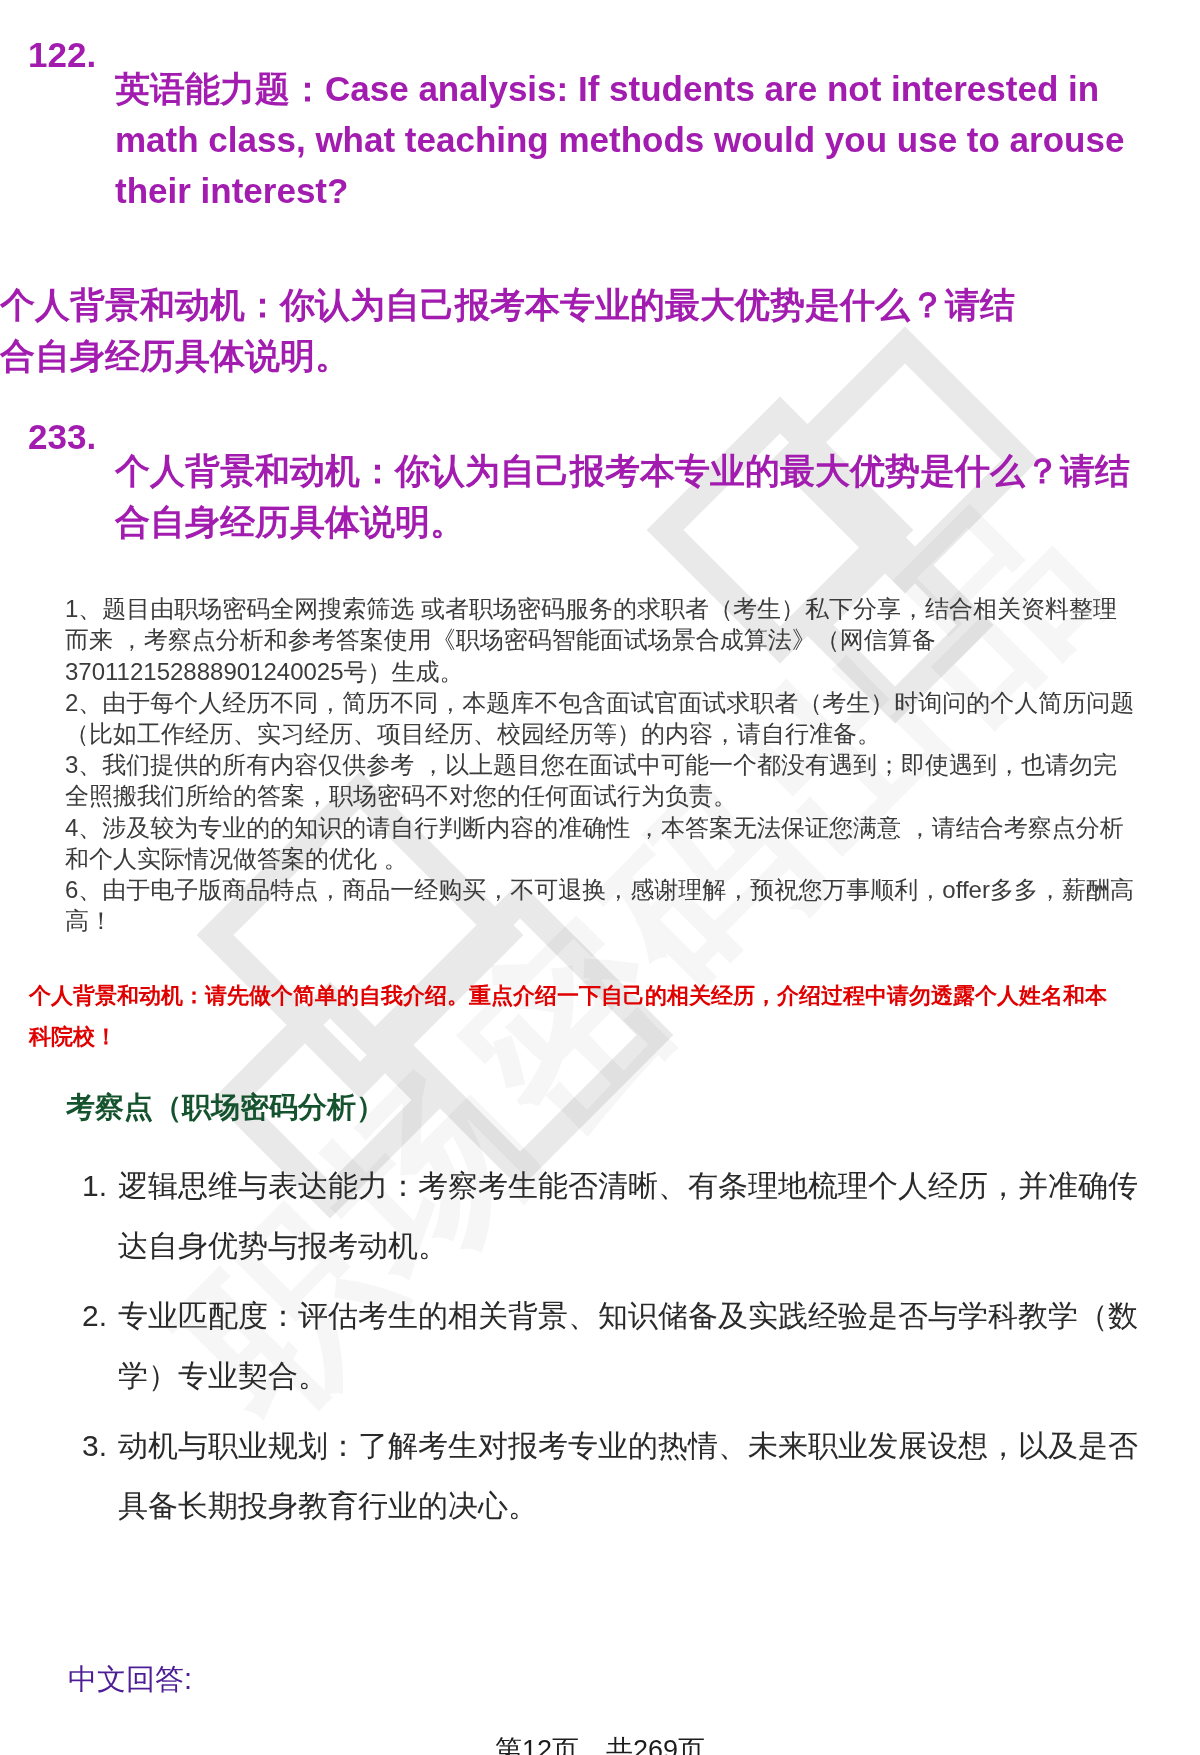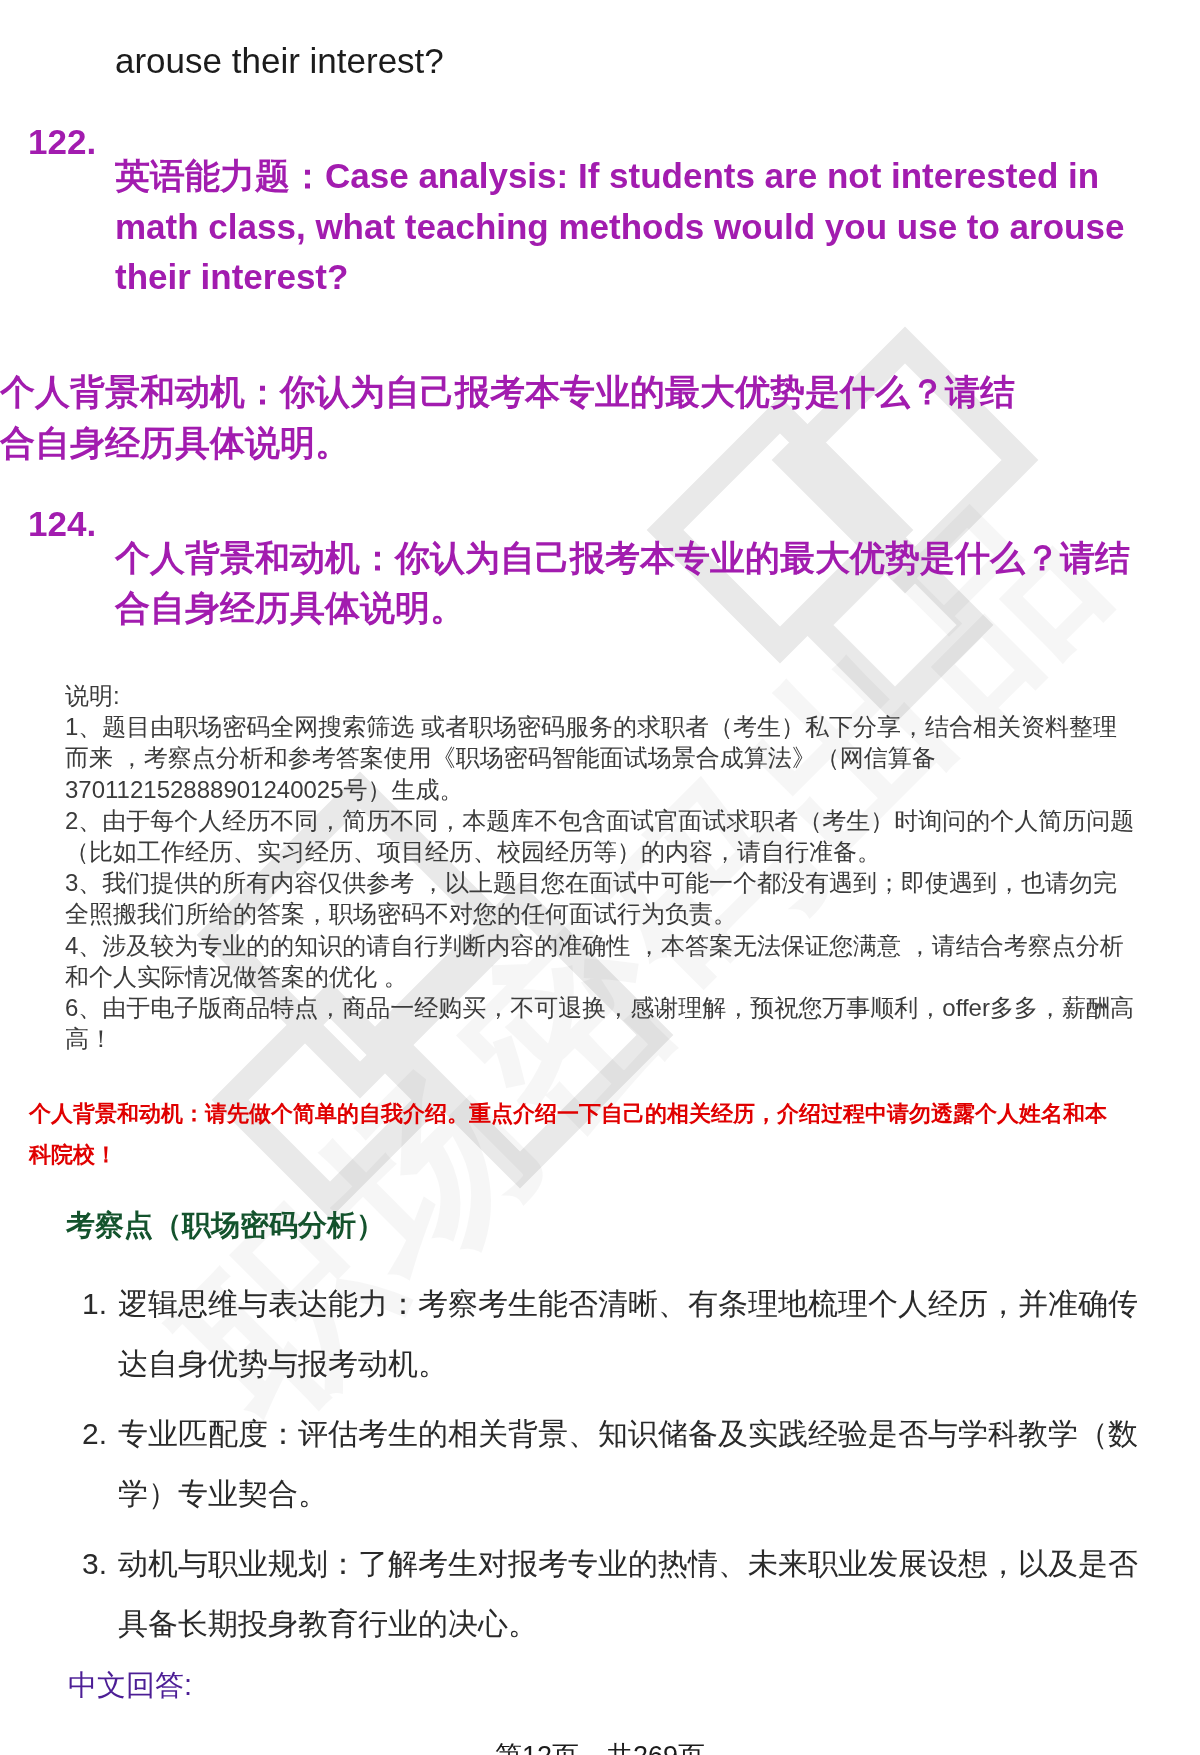--- a/index.html
+++ b/index.html
@@ -125,38 +125,36 @@
       <polygon points="895,545 975,625 895,705 815,625"></polygon>
       <polygon points="360,790 505,935 360,1080 215,935"></polygon>
       <polygon points="520,900 655,1035 520,1170 385,1035"></polygon>
       <polygon points="330,1000 430,1100 330,1200 230,1100"></polygon>
     </g>
   </svg>
   <div class="wm-text">职场密码出品</div>
 
   <div class="content">
 
-    <div class="cont-line">arouse their interest?</div>
 
     <div class="question">
       <span class="q-num">122.</span>
       <span class="q-text">英语能力题：Case analysis: If students are not interested in math class, what teaching methods would you use to arouse their interest?</span>
     </div>
 
     <div class="question">
       <span class="q-text">个人背景和动机：你认为自己报考本专业的最大优势是什么？请结合自身经历具体说明。</span>
     </div>
 
     <div class="question">
-      <span class="q-num">124.</span>
+      <span class="q-num">233.</span>
       <span class="q-text">个人背景和动机：你认为自己报考本专业的最大优势是什么？请结合自身经历具体说明。</span>
     </div>
 
     <section class="notes">
-      <p>说明:</p>
       <p>1、题目由职场密码全网搜索筛选 或者职场密码服务的求职者（考生）私下分享，结合相关资料整理而来 ，考察点分析和参考答案使用《职场密码智能面试场景合成算法》（网信算备370112152888901240025号）生成。</p>
       <p>2、由于每个人经历不同，简历不同，本题库不包含面试官面试求职者（考生）时询问的个人简历问题（比如工作经历、实习经历、项目经历、校园经历等）的内容，请自行准备。</p>
       <p>3、我们提供的所有内容仅供参考 ，以上题目您在面试中可能一个都没有遇到；即使遇到，也请勿完全照搬我们所给的答案，职场密码不对您的任何面试行为负责。</p>
       <p>4、涉及较为专业的的知识的请自行判断内容的准确性 ，本答案无法保证您满意 ，请结合考察点分析和个人实际情况做答案的优化 。</p>
       <p>6、由于电子版商品特点，商品一经购买，不可退换，感谢理解，预祝您万事顺利，offer多多，薪酬高高！</p>
     </section>
 
     <p class="highlight">个人背景和动机：请先做个简单的自我介绍。重点介绍一下自己的相关经历，介绍过程中请勿透露个人姓名和本科院校！</p>
 
     <h3 class="analysis-heading">考察点（职场密码分析）</h3>

